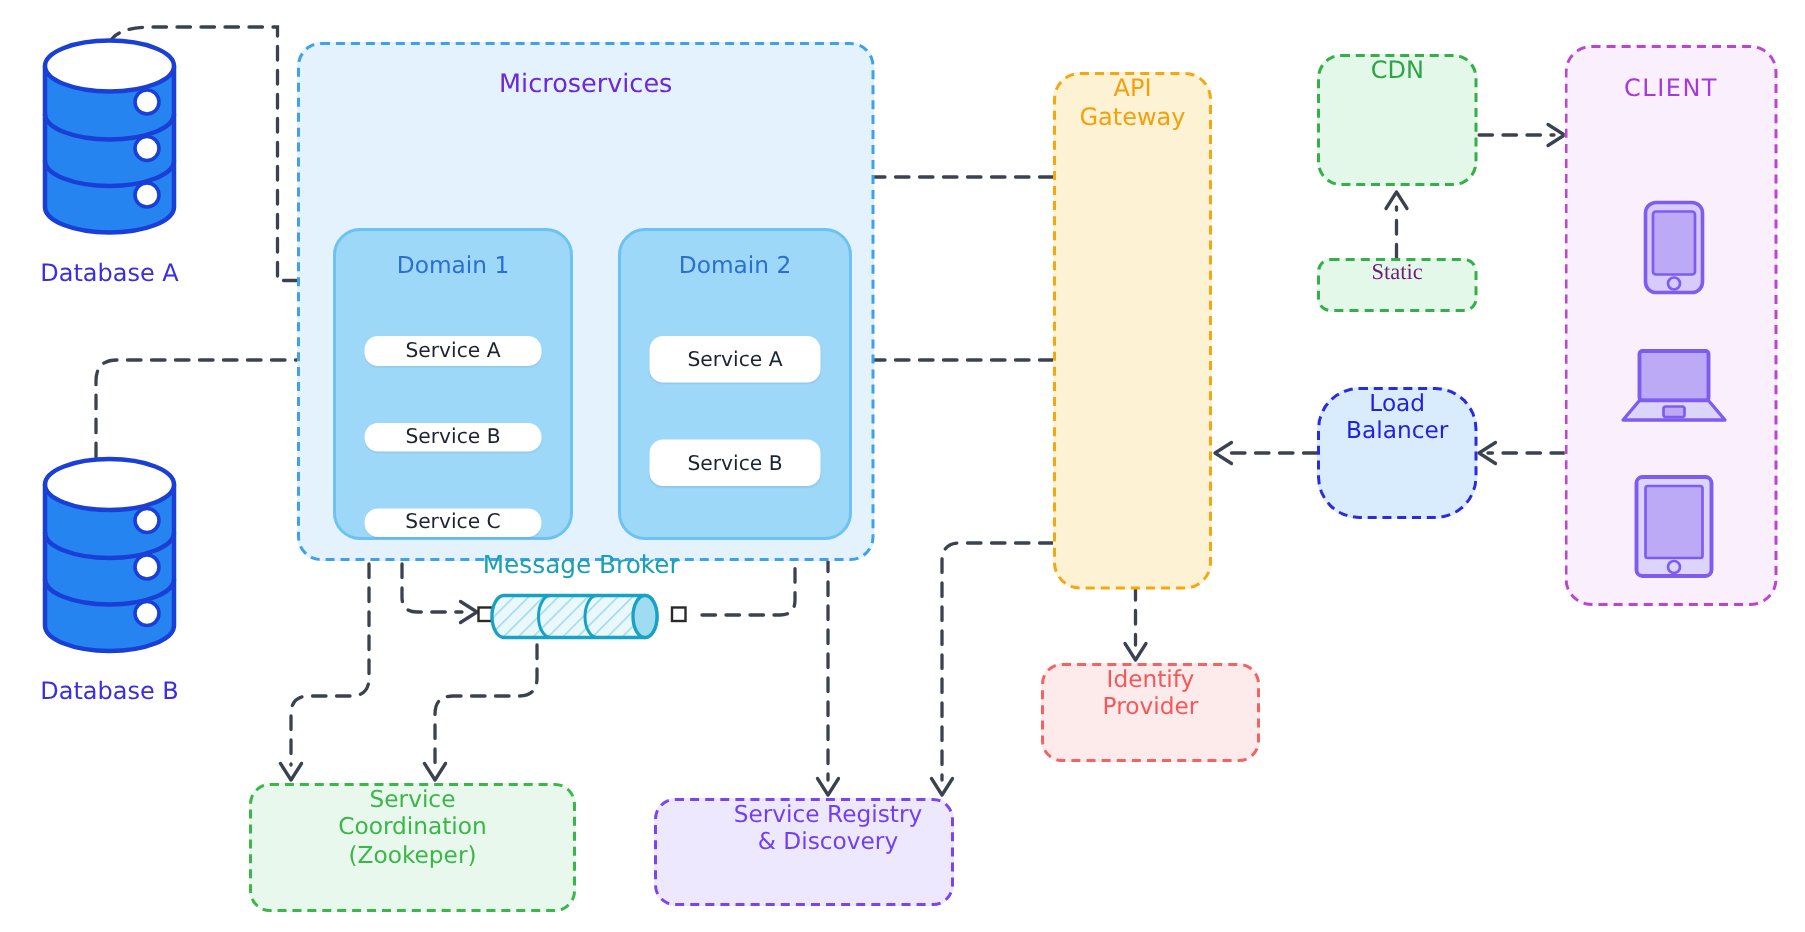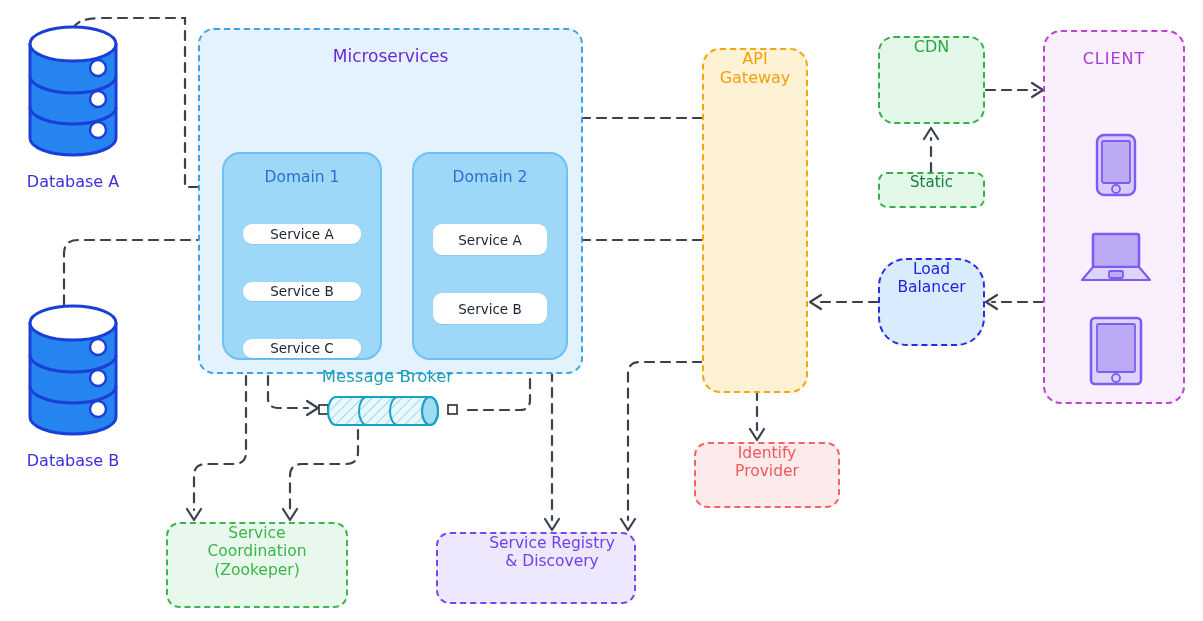--- a/index.html
+++ b/index.html
@@ -42,34 +42,34 @@
   #apigw{left:702px;top:48px;width:106px;height:345px;background:#fdf3d4;
       border:2.4px dashed #f3a712;border-radius:18px;}
   #apigw .ttl{font-size:16px;color:#f59f0b;}
 
   
   #cdn{left:878px;top:36px;width:107px;height:88px;background:#e4f8e9;
       border:2.4px dashed #36ae4b;border-radius:16px;}
   #cdn .ttl{font-size:16px;color:#2fa447;}
   #staticbox{left:878px;top:172px;width:107px;height:36px;background:#e4f8e9;
       border:2.4px dashed #36ae4b;border-radius:9px;}
-  #staticbox .ttl{font-size:15px;color:#15803d;}
+  #staticbox .ttl{font-size:15px;color:#701a75;font-family:Liberation Serif, serif;}
 
   
   #lb{left:878px;top:258px;width:107px;height:88px;background:#d9ecfd;
       border:2.4px dashed #2a2ae0;border-radius:28px;}
   #lb .ttl{font-size:15.5px;color:#2222dd;}
 
   
   #idp{left:694px;top:442px;width:146px;height:66px;background:#fdeaea;
       border:2.4px dashed #f26464;border-radius:14px;}
   #idp .ttl{font-size:15.5px;color:#f4585a;}
 
   
-  #svccoord{left:166px;top:522px;width:182px;height:86px;background:#e9f8ec;
+  #svccoord{left:166px;top:522px;width:218px;height:86px;background:#e9f8ec;
       border:2.4px dashed #3cb54a;border-radius:14px;}
   #svccoord .ttl{font-size:15.5px;color:#3cb54a;}
 
   
   #svcreg{left:436px;top:532px;width:200px;height:72px;background:#eee8fe;
       border:2.4px dashed #7a45f0;border-radius:14px;padding-left:32px;}
   #svcreg .ttl{font-size:15.5px;color:#7140ee;}
 
   
   #client{left:1043px;top:30px;width:142px;height:374px;background:#faeffd;

